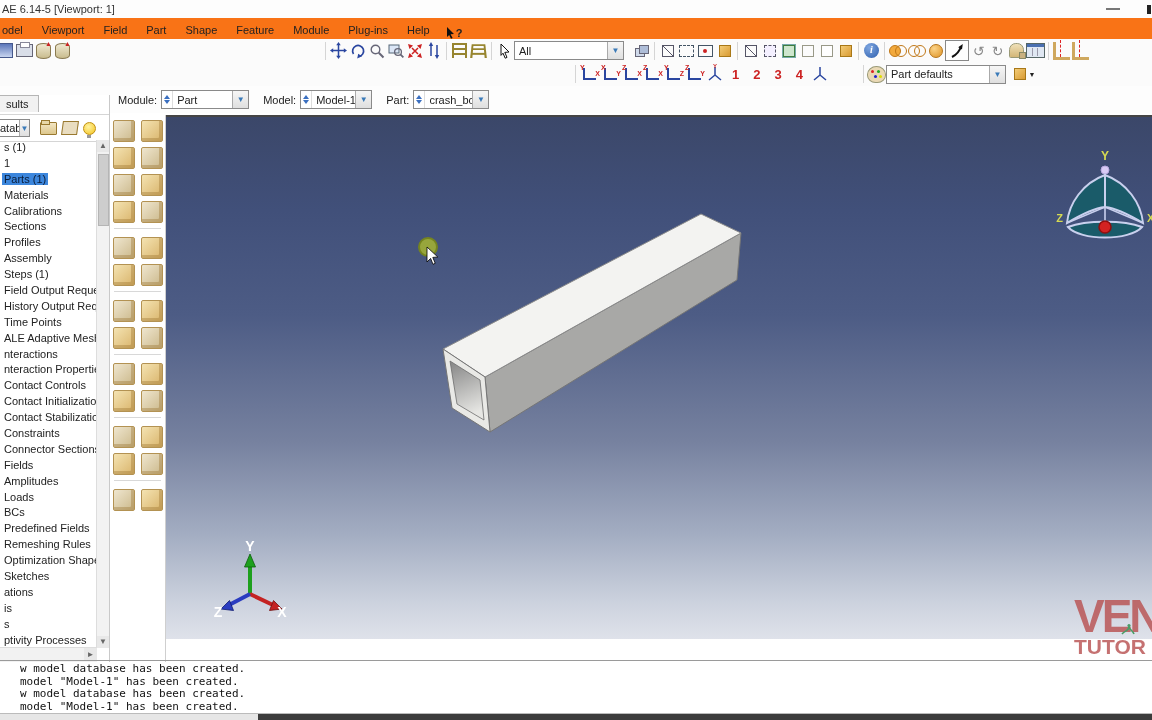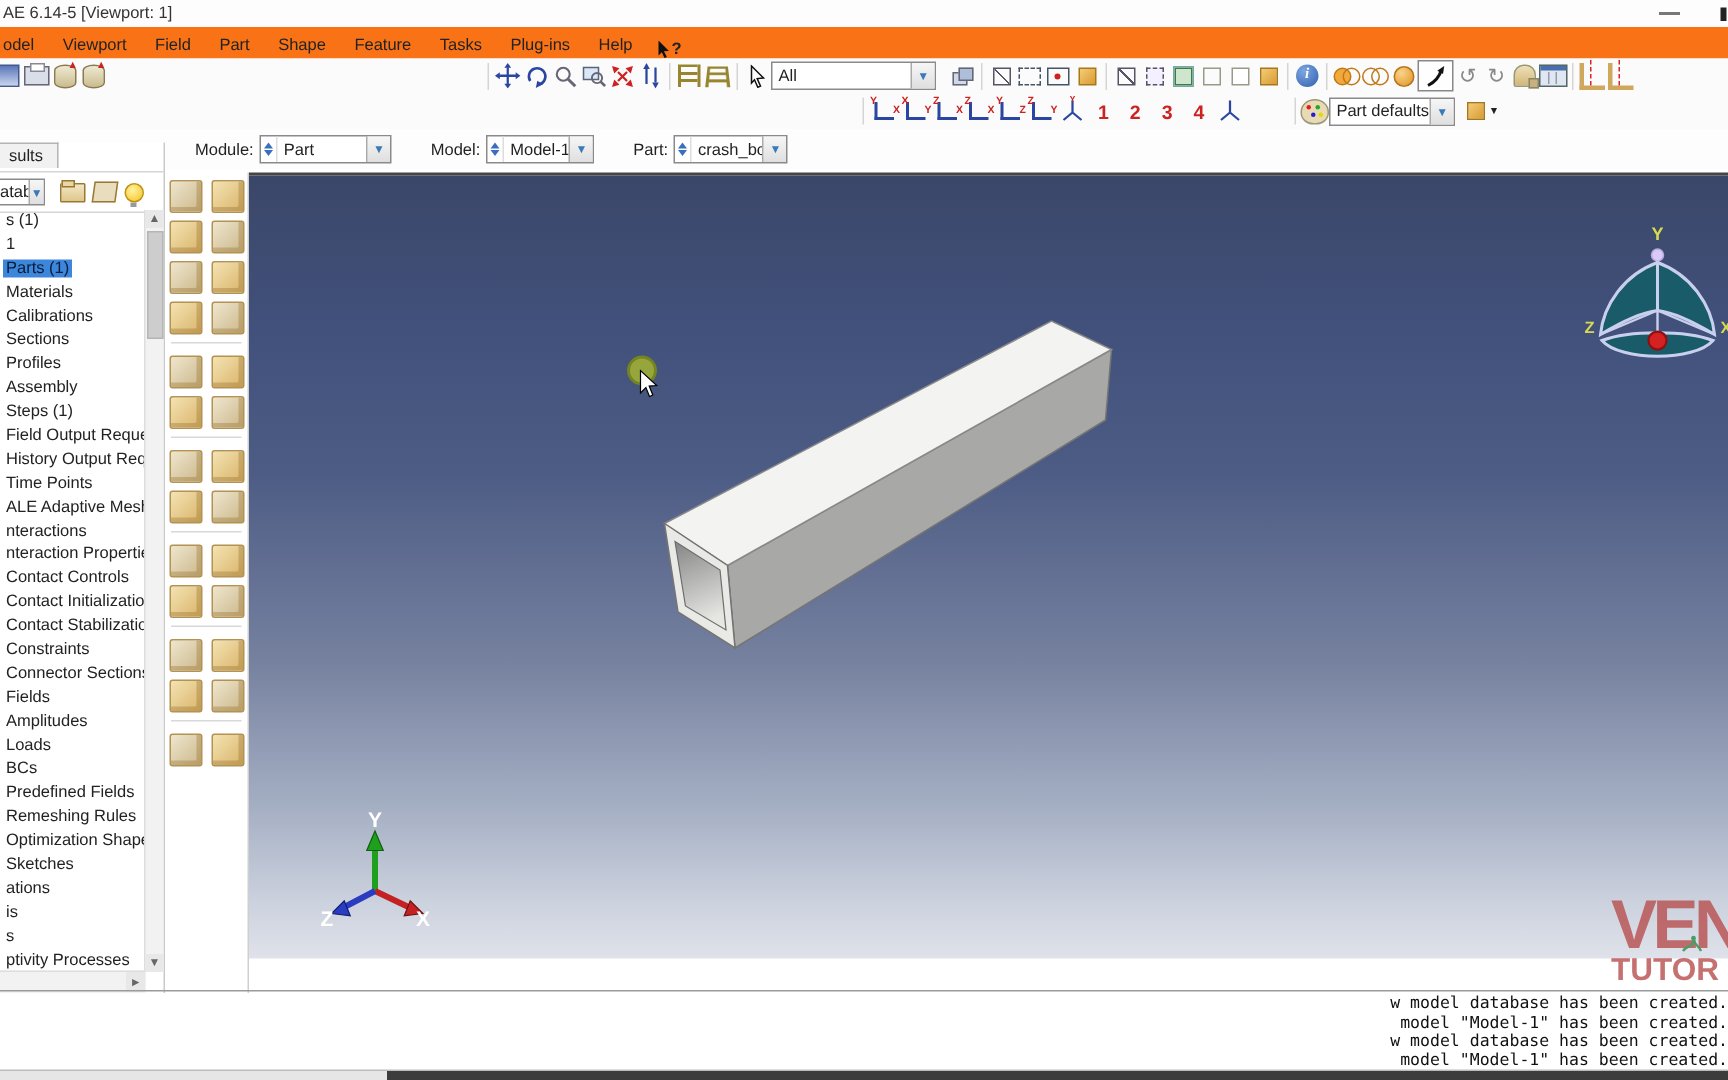--- a/index.html
+++ b/index.html
@@ -71,21 +71,21 @@
   .combo .spin i.up{border-bottom:4px solid #3a6fc0;}
   .combo .spin i.dn{border-top:4px solid #3a6fc0;}
   .axisbtn{position:relative;width:21px;height:20px;flex:none;}
   .axisbtn .lsh{position:absolute;left:4px;bottom:4px;width:11px;height:10px;border-left:2px solid #2a46a0;border-bottom:2px solid #2a46a0;}
   .axisbtn .la{position:absolute;left:1px;top:0;color:#c22;font-size:7px;font-weight:bold;}
   .axisbtn .lb{position:absolute;right:0;bottom:7px;color:#c22;font-size:7px;font-weight:bold;}
   .vnum{color:#c22;font-weight:bold;font-size:13px;padding:0 7px;flex:none;}
   .triglyph{width:20px;height:20px;flex:none;}
   
   .contextbar{position:absolute;left:0;top:86px;width:1152px;height:27px;background:#fdfdfd;display:flex;align-items:center;}
-  .contextbar .lbl{margin-left:12px;padding-right:4px;}
+  .contextbar .lbl{margin-left:0;padding-right:4px;}
   
   .leftpanel{position:absolute;left:0;top:95px;width:110px;height:567px;background:#fff;border-right:1px solid #c9c9c9;box-sizing:border-box;}
   .tree-tab{display:inline-block;margin-left:-4px;padding:2px 9px;background:#f1f1f1;border:1px solid #b5b5b5;border-bottom:none;}
   .tree-tools{display:flex;align-items:center;height:26px;border-top:1px solid #d5d5d5;border-bottom:1px solid #d5d5d5;padding-left:0;gap:5px;}
   .db-combo{width:32px;height:18px;margin-left:-2px;}
   .i-folder{width:15px;height:11px;background:linear-gradient(#f2e6c4,#ddc78c);border:1px solid #997930;border-radius:1px;position:relative;}
   .i-folder:before{content:"";position:absolute;left:0;top:-3px;width:7px;height:3px;background:#e8d8a8;border:1px solid #997930;}
   .i-stamp{width:14px;height:12px;background:#e9ddc0;border:1px solid #997930;transform:skewX(-8deg);}
   .i-bulb{width:11px;height:11px;border-radius:50%;background:radial-gradient(circle at 40% 35%,#fff3a0,#f4c31f);border:1px solid #c09010;position:relative;}
   .i-bulb:after{content:"";position:absolute;left:3px;bottom:-4px;width:4px;height:3px;background:#999;}
@@ -105,21 +105,21 @@
   .toolicon.alt{background:linear-gradient(135deg,#efe6cf,#cbb88a);}
   .toolbox .tbsep{height:1px;background:#d8d8d8;margin:4px 4px 8px 4px;}
   
   .viewport{position:absolute;left:166px;top:115px;width:986px;height:522px;border-top:2px solid #454545;
     background:linear-gradient(180deg,var(--c-vp-top,#3b4769) 0%,#41507a 18%,#4d5c85 38%,#76819f 62%,#a3adc2 80%,#ccd2de 93%,var(--c-vp-bottom,#dfe2ea) 100%);}
   .viewport svg{display:block;}
   
   .msg-divider{position:absolute;left:0;top:660px;width:1152px;height:1px;background:#9a9a9a;}
   .message-area{position:absolute;left:0;top:663px;width:1152px;height:50px;background:#fff;
     font-family:"DejaVu Sans Mono","Liberation Mono",monospace;font-size:11px;line-height:12.5px;color:#111;}
-  .message-area .mrow{white-space:pre;padding-left:20px;text-align:right;}
+  .message-area .mrow{white-space:pre;padding-left:20px;}
   .bottombar-line{position:absolute;left:0;top:713px;width:1152px;height:1px;background:#bbb;}
   .bottombar{position:absolute;left:258px;top:714px;width:894px;height:6px;background:#3c3c3c;}
   .bottombar-left{position:absolute;left:0;top:714px;width:258px;height:6px;background:#e6e6e6;}
   
   .watermark{position:absolute;left:1074px;top:596px;width:78px;height:68px;overflow:hidden;z-index:9;
              color:var(--c-watermark,#b95252);opacity:.82;pointer-events:none;}
   .watermark .w1{font-size:46px;font-weight:bold;letter-spacing:-3px;line-height:40px;}
   .watermark .w2{font-size:21px;font-weight:bold;line-height:24px;margin-top:-1px;}
   .watermark svg{position:absolute;left:46px;top:26px;}
 </style>
@@ -133,21 +133,21 @@
 </div>
 
 <div class="menubar">
   <span style="display:flex;">
       <span class="menu-item">odel</span>
       <span class="menu-item">Viewport</span>
       <span class="menu-item">Field</span>
       <span class="menu-item">Part</span>
       <span class="menu-item">Shape</span>
       <span class="menu-item">Feature</span>
-      <span class="menu-item">Tasks</span>
+      <span class="menu-item">Module</span>
       <span class="menu-item">Plug-ins</span>
       <span class="menu-item">Help</span>
     </span>
   <span class="helpcur">
     <svg width="9" height="12" viewBox="0 0 9 12">
         <polygon points="1,0 8,7 4.6,7.2 6.6,11 5,11.7 3.2,7.9 1,10" fill="#111"></polygon>
       </svg>
     <span>?</span>
   </span>
 </div>
@@ -366,21 +366,21 @@
     <svg width="20" height="20" viewBox="0 0 20 20">
         <path d="M10 3v8M10 11L4 16M10 11l6 5" stroke="#2a46a0" stroke-width="1.5"></path>
       </svg>
     </span>
 
   <span class="sp" style="width:30px"></span>
   <span class="tsep"></span>
   <span class="tbtn">
       <span class="i-palette"></span>
     </span>
-  <span class="combo" style="width:84px">
+  <span class="combo" style="width:120px">
     <span class="txt">Part defaults</span>
     <span class="dd">▼</span>
   </span>
   <span class="sp" style="width:4px"></span>
   <span class="tbtn" style="width:30px">
     <span class="cube cube-orange"></span>
     <span style="font-size:7px;color:#222;margin-left:2px">▼</span>
   </span>
 </div>
 

